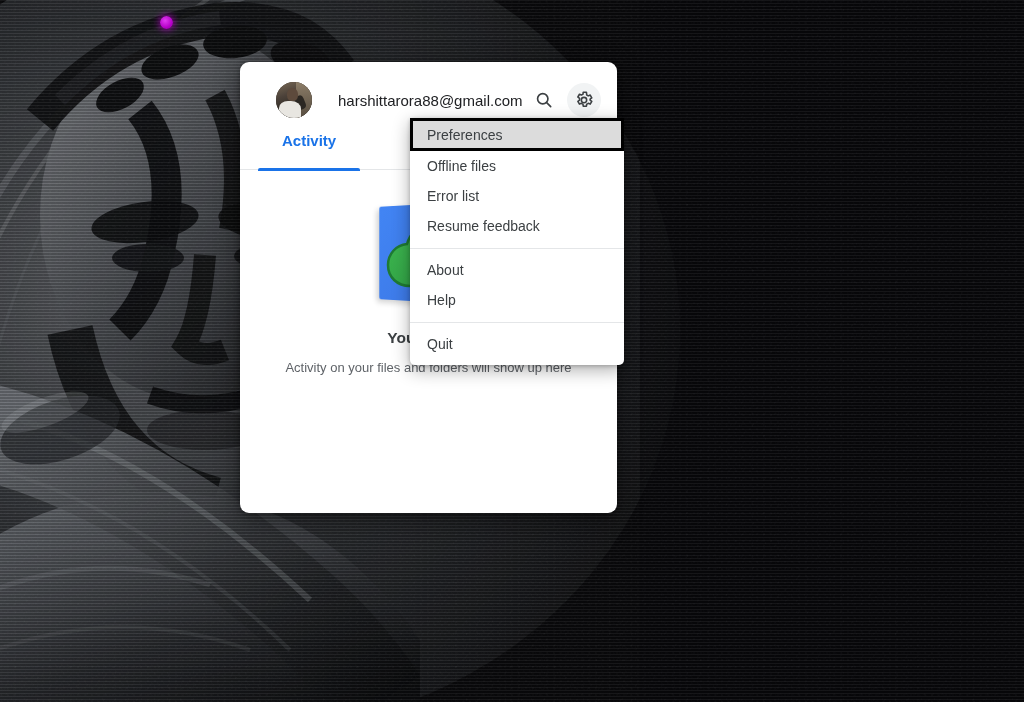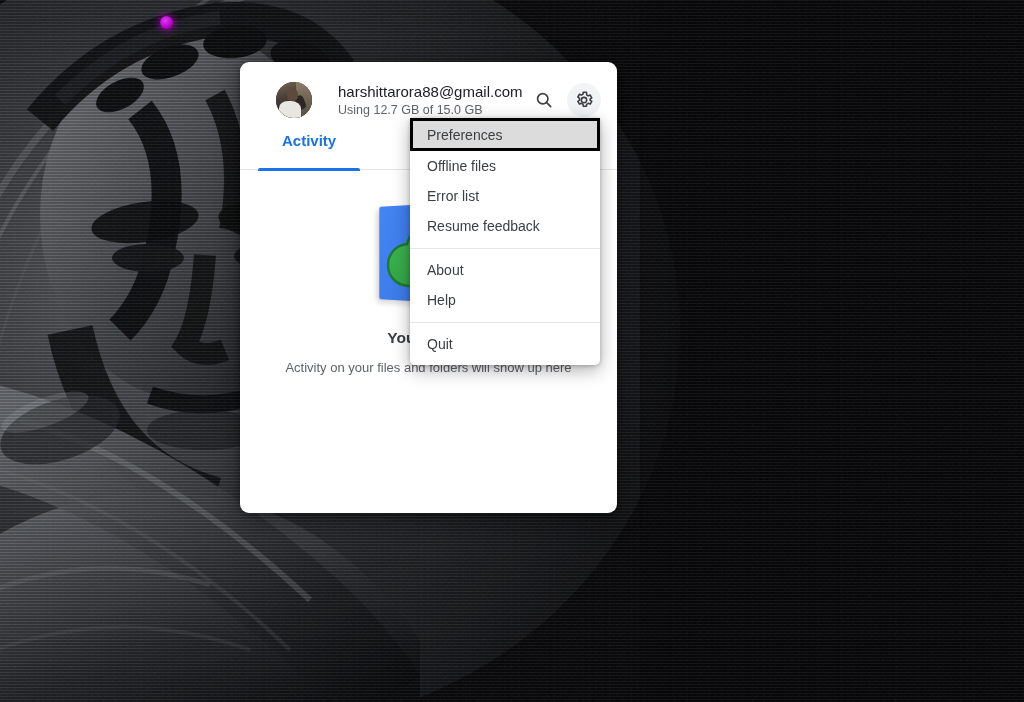--- a/index.html
+++ b/index.html
@@ -241,21 +241,21 @@
     font-weight: bold;
     color: #3c4043;
     margin-left: 24px;
     letter-spacing: .1px;
   }
 
   
   #context-menu {
     position: absolute;
     left: 410px; top: 118px;
-    width: 190px;
+    width: 214px;
     background: #ffffff;
     border-radius: 0 0 5px 5px;
     box-shadow: 0 5px 18px rgba(0,0,0,.32), 0 1px 4px rgba(0,0,0,.22);
     padding: 0 0 6px 0;
     z-index: 30;
   }
   .menu-item {
     height: 30px;
     display: flex;
     align-items: center;
@@ -366,21 +366,20 @@
     <div id="avatar">
       <div class="av-bg"></div>
       <div class="av-wall"></div>
       <div class="av-arm"></div>
       <div class="av-shirt"></div>
       <div class="av-head"></div>
     </div>
 
     <div class="header-text">
       <div id="account-email">harshittarora88@gmail.com</div>
-      <div id="storage-line">Using 12.7 GB of 15.0 GB</div>
     </div>
 
     <div class="header-actions">
       <button class="icon-btn" title="Search">
         <span>
           <svg width="20" height="20" viewBox="0 0 24 24" fill="none" stroke="#3c4043" stroke-width="2" stroke-linecap="round">
             <circle cx="10.5" cy="10.5" r="6.2"></circle>
             <line x1="15.2" y1="15.2" x2="20" y2="20"></line>
           </svg>
         </span>

